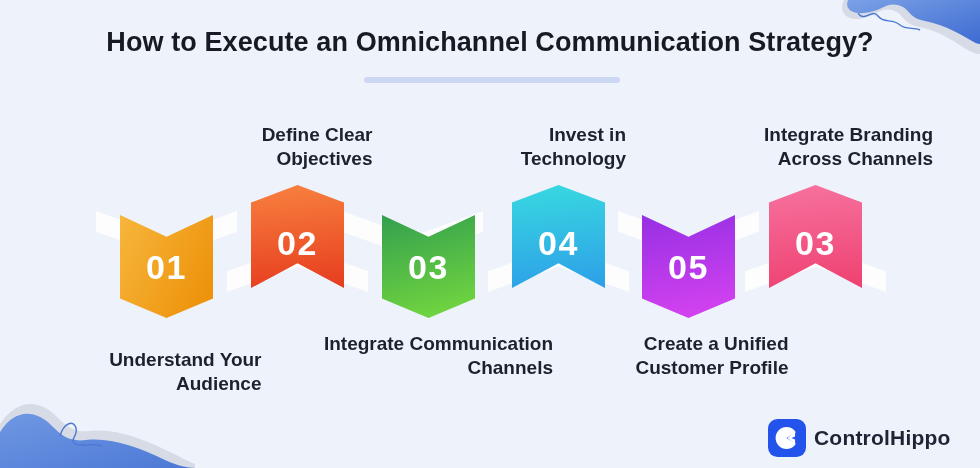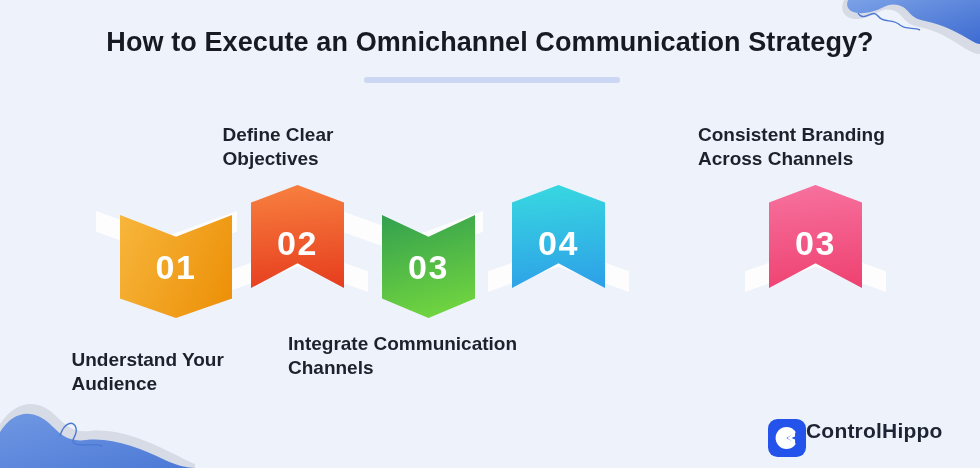--- a/index.html
+++ b/index.html
@@ -46,40 +46,40 @@
 
   .num{
     position:absolute;left:0;width:100%;text-align:center;
     color:#ffffff;font-weight:800;font-size:34px;letter-spacing:1.5px;
   }
   .down .num{top:52px;transform:translateY(-50%);}
   .up   .num{top:58px;transform:translateY(-50%);}
 
   .label{
     position:absolute;left:50%;transform:translateX(-50%);z-index:3;
-    text-align:left;font-size:19px;font-weight:600;color:#1d212b;line-height:24px;
+    text-align:right;font-size:19px;font-weight:600;color:#1d212b;line-height:24px;
   }
   .down .label{top:117px;}
   .up .label{bottom:calc(100% + 14px);}
   .s1 .label{width:190px;margin-top:16px;}
   .s2 .label{width:150px;}
   .s3 .label{width:265px;}
   .s4 .label{width:135px;}
   .s5 .label{width:200px;}
   .s6 .label{width:235px;}
 
   
   .corner{position:absolute;pointer-events:none;}
   .corner.tr{right:0;top:0;}
   .corner.bl{left:0;bottom:0;}
 
   
   .brand{
     position:absolute;left:768px;top:419px;height:38px;
-    display:flex;align-items:flex-start;
+    display:flex;align-items:center;gap:8px;
   }
   .brand-name{font-size:21px;font-weight:800;color:#1e2433;letter-spacing:.2px;}
 </style>
 </head>
 <body>
 
 <div class="stage">
 
   <svg class="corner tr" width="160" height="70" viewBox="0 0 160 70">
     <defs>
@@ -101,21 +101,21 @@
     <path fill="#d6dbe5" d="M0,36 C16,12 38,10 56,28 C66,38 74,45 90,43 C116,40 146,52 172,65 C182,70 190,74 195,76 L195,80 L0,80 Z"></path>
     <path fill="url(#gBL)" d="M0,44 C14,22 34,20 52,38 C62,48 70,54 86,52 C112,49 140,60 165,72 C175,77 188,80 195,80 L0,80 Z"></path>
     <path fill="none" stroke="#4c78d4" stroke-width="1.4" d="M60,48 C64,34 74,32 76,40 C78,48 70,51 74,55 C80,60 92,54 102,58"></path>
   </svg>
 
   <div class="title">How to Execute an Omnichannel Communication Strategy?</div>
   <div class="title-underline"></div>
 
   <div class="step down s1">
     <div class="wing"></div>
-    <div class="chev" style="background: linear-gradient(var(--ga,170deg), #f7b63c, #ec8e05); padding-left: 19px;">
+    <div class="chev" style="background: linear-gradient(var(--ga,170deg), #f7b63c, #ec8e05);">
       <span class="num">01</span>
     </div>
     <div class="label">Understand Your Audience</div>
   </div>
 
   <div class="step up s2">
     <div class="wing"></div>
     <div class="chev" style="background: linear-gradient(var(--ga,170deg), #f8813f, #e63c1e);">
       <span class="num">02</span>
     </div>
@@ -128,29 +128,37 @@
       <span class="num">03</span>
     </div>
     <div class="label">Integrate Communication Channels</div>
   </div>
 
   <div class="step up s4">
     <div class="wing"></div>
     <div class="chev" style="background: linear-gradient(var(--ga,170deg), #38d9e0, #2d9fe8);">
       <span class="num">04</span>
     </div>
+    <div class="label">Invest in Technology</div>
   </div>
 
+  <div class="step down s5">
+    <div class="wing"></div>
+    <div class="chev" style="background: linear-gradient(var(--ga,170deg), #9630e3, #d843f1);">
+      <span class="num">05</span>
+    </div>
+    <div class="label">Create a Unified Customer Profile</div>
+  </div>
 
   <div class="step up s6">
     <div class="wing"></div>
     <div class="chev" style="background: linear-gradient(var(--ga,170deg), #f7729f, #ee4170);">
       <span class="num">03</span>
     </div>
-    <div class="label">Consistent Branding Across Channels</div>
+    <div class="label">Integrate Branding Across Channels</div>
   </div>
 
   <div class="brand">
     <svg width="38" height="38" viewBox="0 0 40 40">
       <rect x="0" y="0" width="40" height="40" rx="10" fill="#2353ea"></rect>
       <circle cx="19.5" cy="20" r="11.5" fill="#ffffff"></circle>
       <path d="M19.5,20 L34,11 L34,29 Z" fill="#2353ea"></path>
       <path d="M28.5,13.5 L20.5,20 L28.5,26.5 L28.5,21.6 L24.8,20 L28.5,18.4 Z" fill="#ffffff"></path>
     </svg>
     <span class="brand-name">ControlHippo</span>

